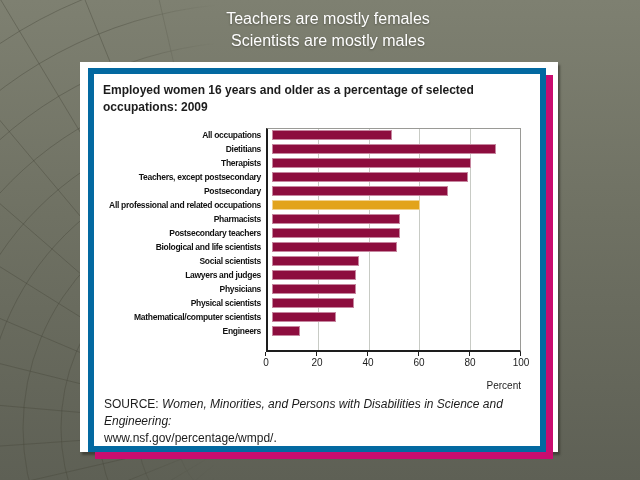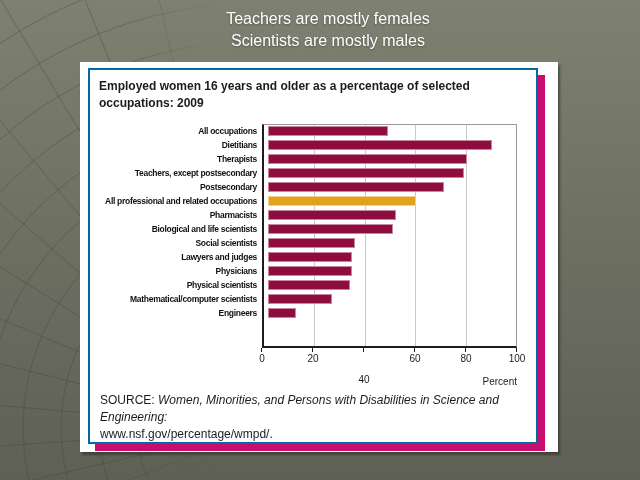--- a/index.html
+++ b/index.html
@@ -17,21 +17,21 @@
     font-size:16px;line-height:1.35;font-weight:400;
     text-shadow:0 1px 2px rgba(30,30,25,.4);
   }
   .panel{
     position:absolute;left:80px;top:62px;width:478px;height:390px;
     background:#ffffff;
     box-shadow:2px 3px 2px rgba(40,40,32,.55);
   }
   .chartbox{
     position:absolute;left:8px;top:6px;width:446px;height:372px;
-    background:#ffffff;border:2px solid #0369a1;
+    background:#ffffff;border:6px solid #0369a1;
     box-shadow:7px 7px 0 0 #c90d6f;
   }
   .chart-title{
     position:absolute;left:9px;top:8px;width:420px;
     font-size:12px;font-weight:bold;color:#1c1c1c;line-height:1.45;
   }
   .chart-area{position:absolute;left:0;top:54px;width:100%;}
   .plot-bg{
     position:absolute;left:172px;top:0;width:255px;height:224px;
     border-top:1px solid #9a9a96;border-right:1px solid #9a9a96;
@@ -176,20 +176,26 @@
                 <span class="bar" style="width: calc(58% - 2px); background: rgb(226, 163, 27);"></span>
               </span>
             </div>
             <div class="row">
               <span class="row-label">Pharmacists</span>
               <span class="bar-track">
                 <span class="bar" style="width: calc(50% - 2px); background: rgb(141, 13, 62);"></span>
               </span>
             </div>
             <div class="row">
+              <span class="row-label">Postsecondary teachers</span>
+              <span class="bar-track">
+                <span class="bar" style="width: calc(50% - 2px); background: rgb(141, 13, 62);"></span>
+              </span>
+            </div>
+            <div class="row">
               <span class="row-label">Biological and life scientists</span>
               <span class="bar-track">
                 <span class="bar" style="width: calc(49% - 2px); background: rgb(141, 13, 62);"></span>
               </span>
             </div>
             <div class="row">
               <span class="row-label">Social scientists</span>
               <span class="bar-track">
                 <span class="bar" style="width: calc(34% - 2px); background: rgb(141, 13, 62);"></span>
               </span>
@@ -224,21 +230,21 @@
                 <span class="bar" style="width: calc(11% - 2px); background: rgb(141, 13, 62);"></span>
               </span>
             </div>
           </div>
         <div class="x-axis">
             <div class="tickmark" style="left: calc(0% - 1px);"></div>
             <span class="ticklabel" style="left: 0%;">0</span>
             <div class="tickmark" style="left: calc(20% - 1px);"></div>
             <span class="ticklabel" style="left: 20%;">20</span>
             <div class="tickmark" style="left: calc(40% - 1px);"></div>
-            <span class="ticklabel" style="left: 40%; margin-top: 21px;">40</span>
+            <span class="ticklabel" style="left: 40%;">40</span>
             <div class="tickmark" style="left: calc(60% - 1px);"></div>
             <span class="ticklabel" style="left: 60%;">60</span>
             <div class="tickmark" style="left: calc(80% - 1px);"></div>
             <span class="ticklabel" style="left: 80%;">80</span>
             <div class="tickmark" style="left: calc(100% - 1px);"></div>
             <span class="ticklabel" style="left: 100%;">100</span>
           </div>
         <div class="xlabel">Percent</div>
       </div>
 

